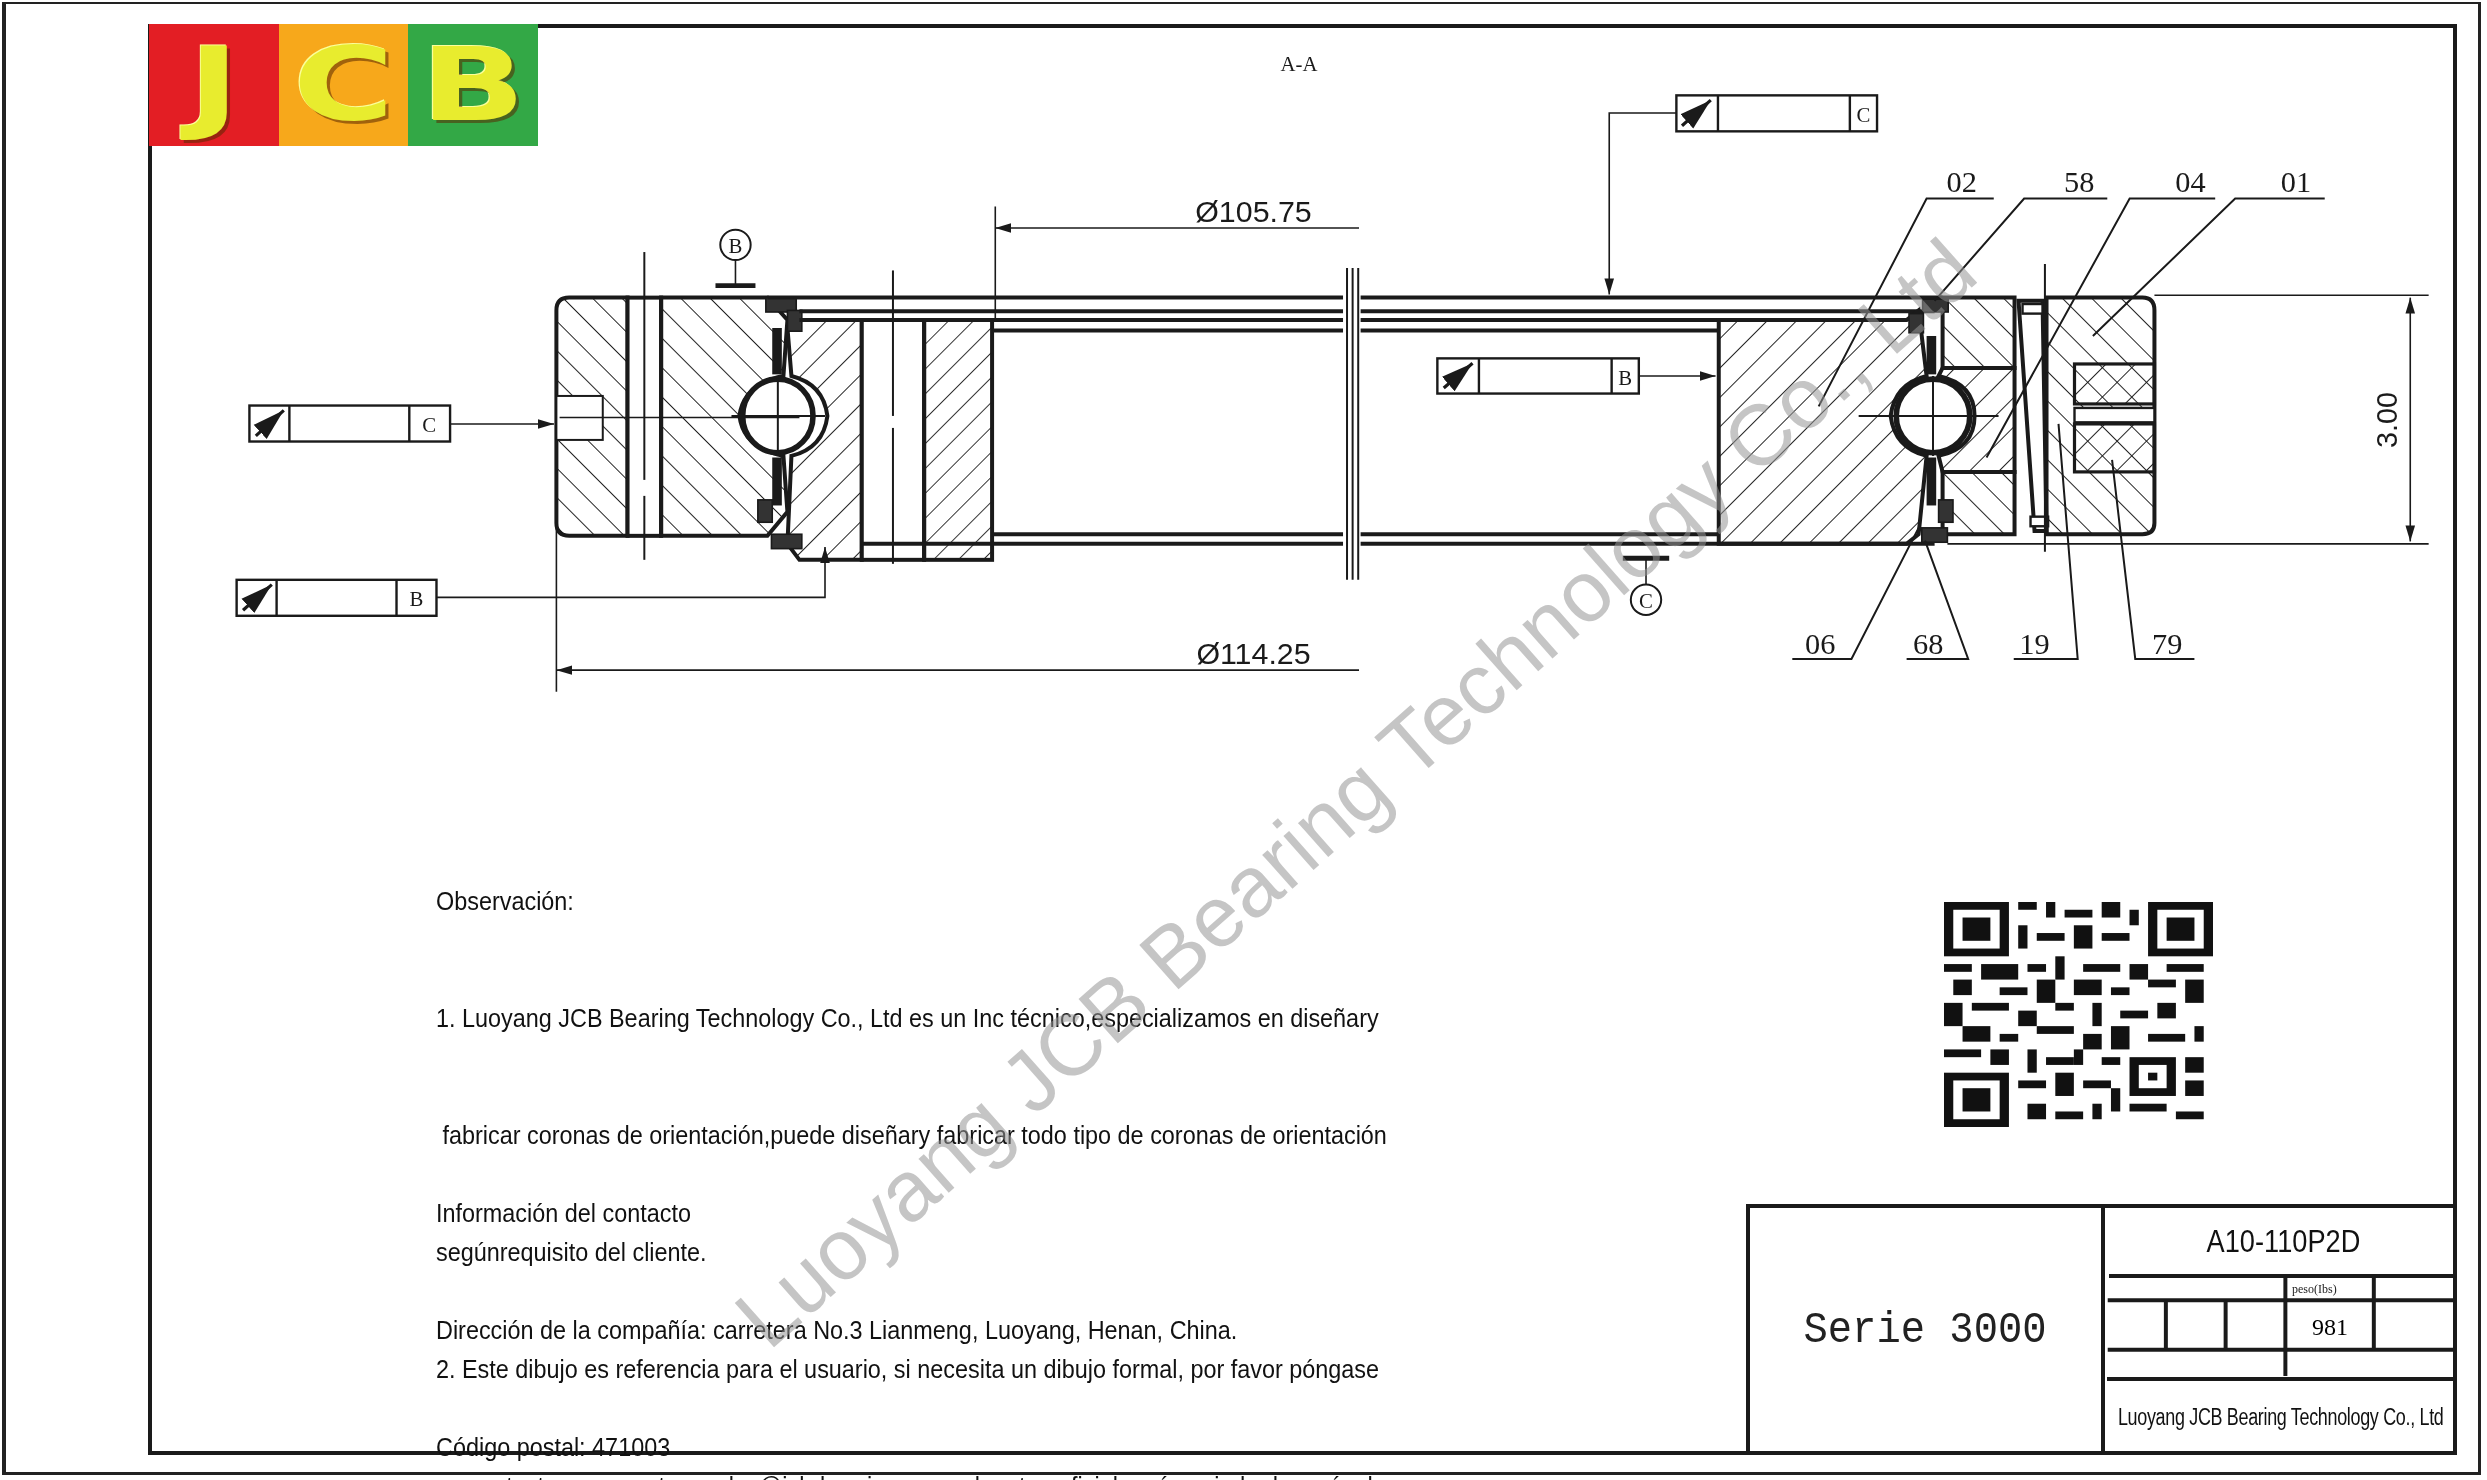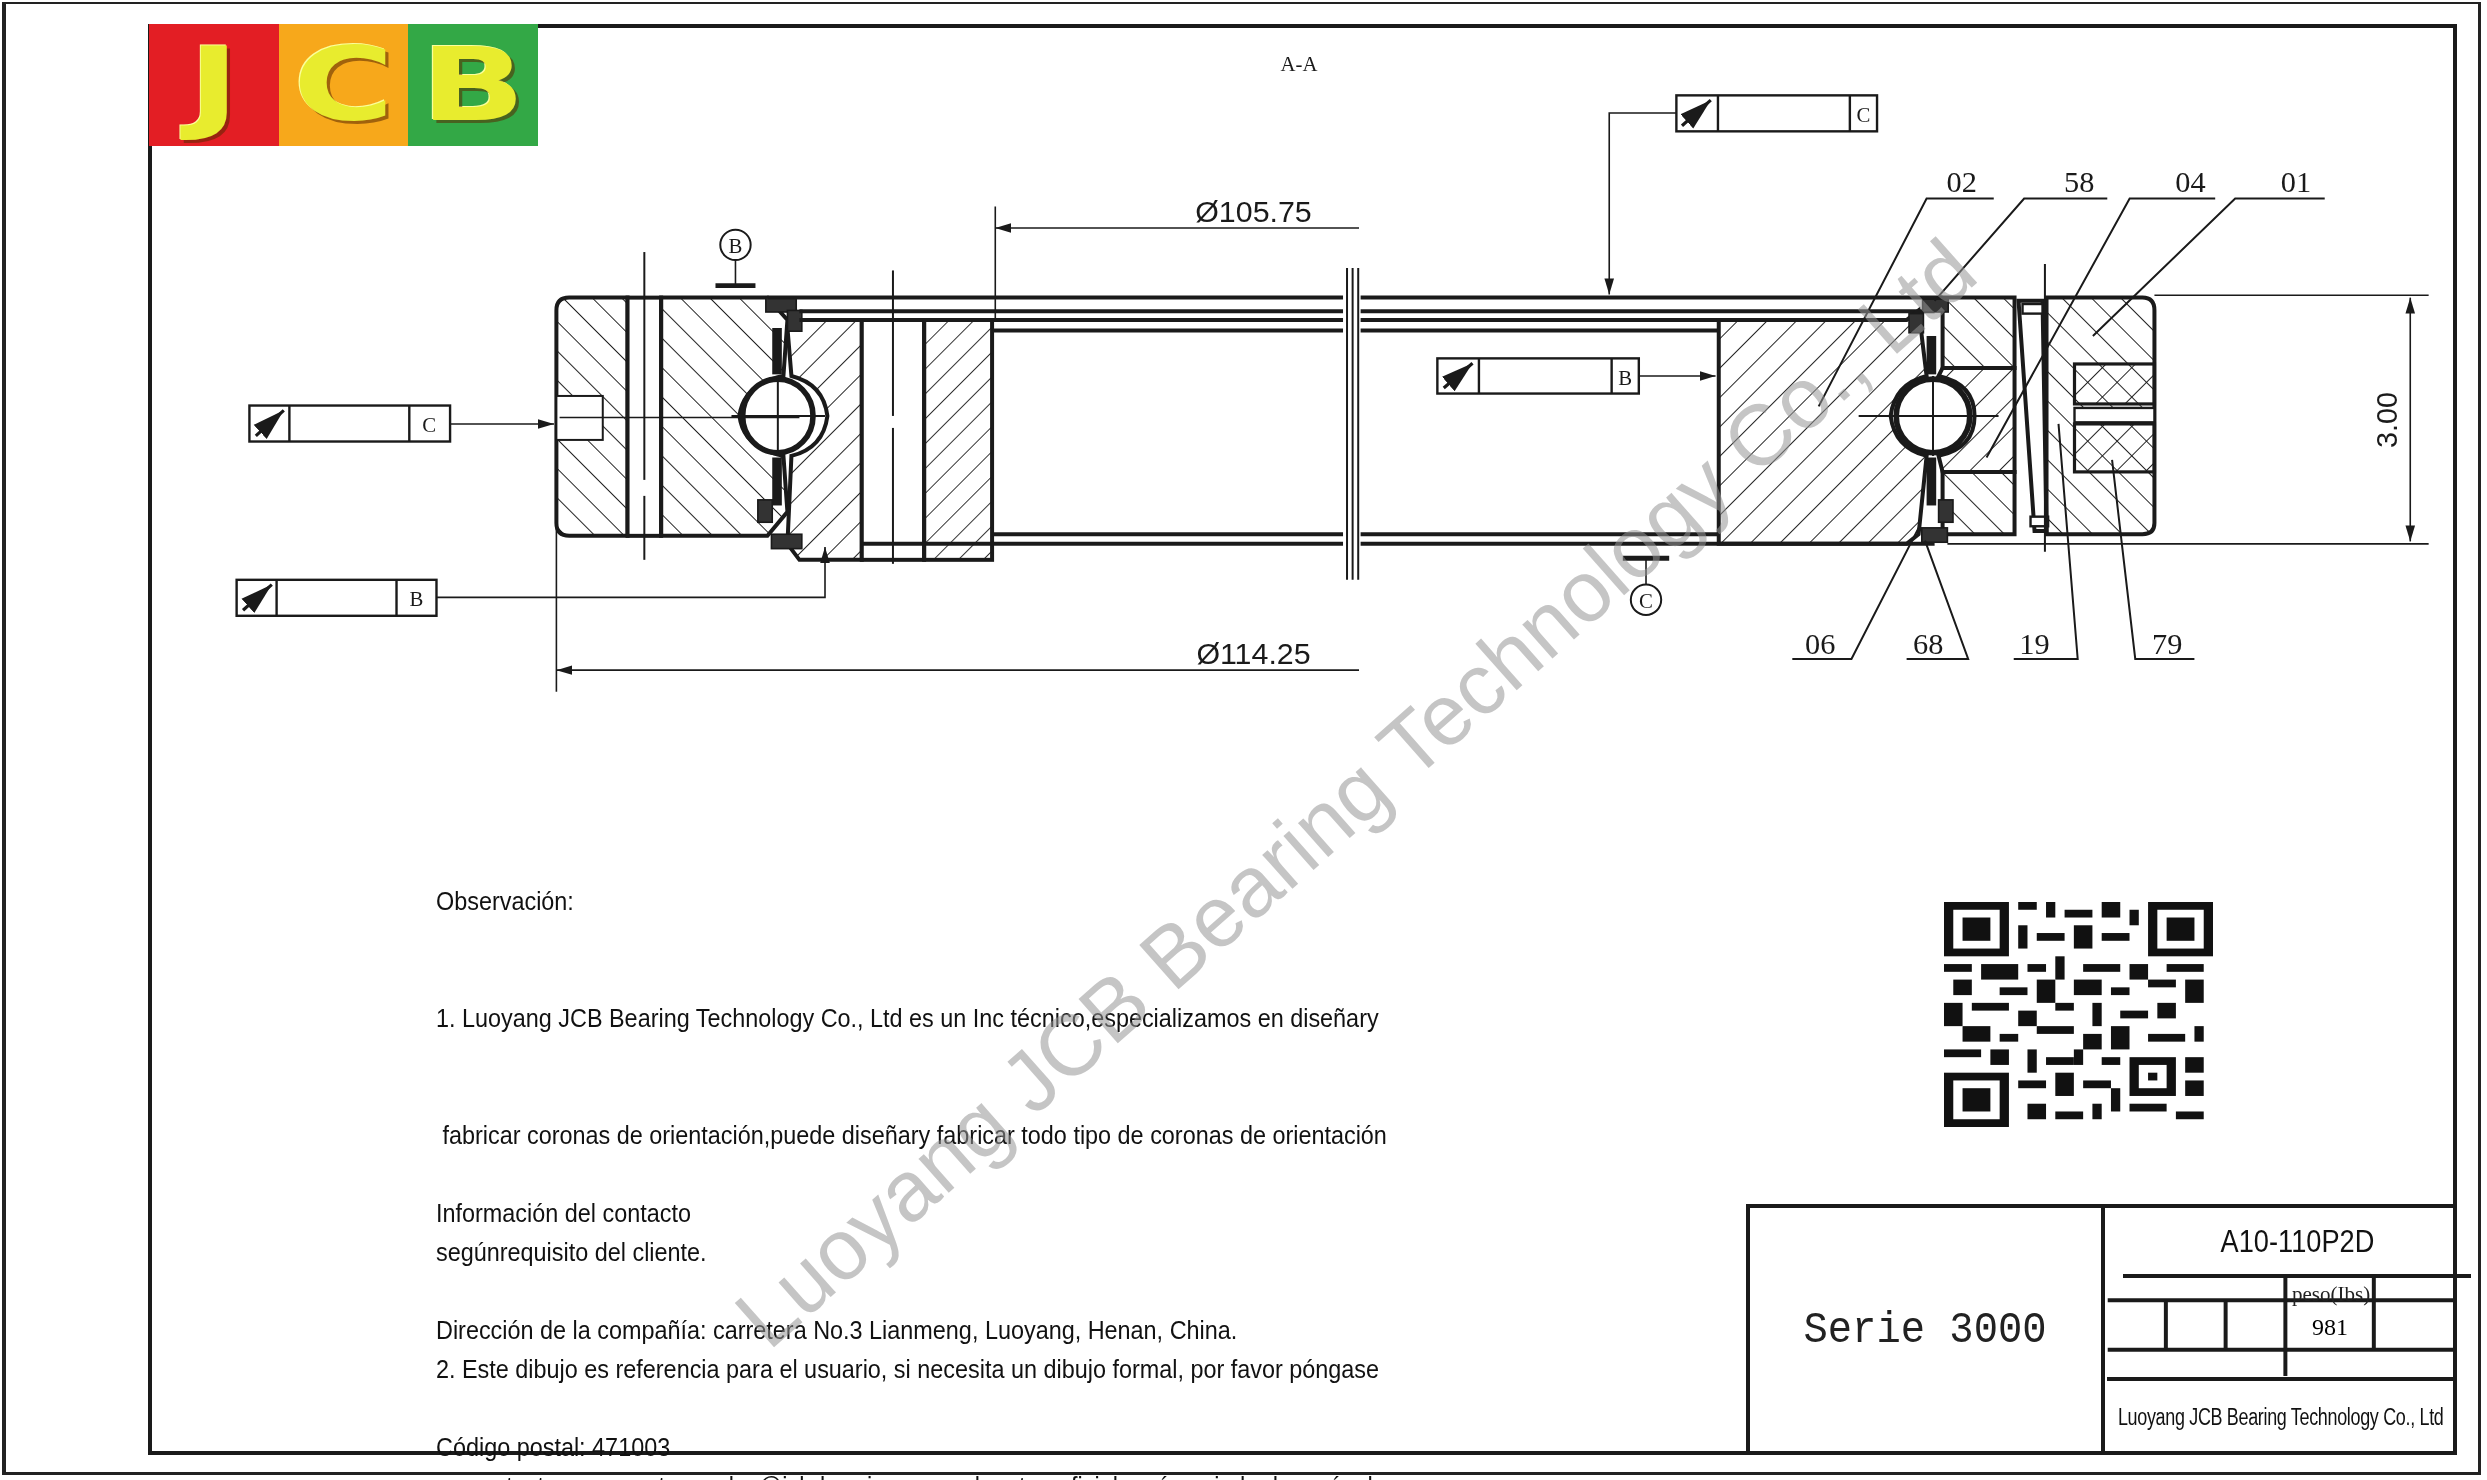--- a/index.html
+++ b/index.html
@@ -16,26 +16,26 @@
   .notes { position: absolute; left: 436px; top: 804px; font-family: "Liberation Sans", sans-serif; font-size: 26px; color: #111; line-height: 39px; transform: scaleX(0.9); transform-origin: left top; white-space: pre; }
   .notes div { height: 39px; }
   .contact { position: absolute; left: 436px; top: 1116px; font-family: "Liberation Sans", sans-serif; font-size: 26px; color: #111; line-height: 39px; transform: scaleX(0.9); transform-origin: left top; white-space: pre; }
   .contact div { height: 39px; }
   .watermark { position: absolute; left: 416px; top: 744px; width: 1879px; text-align: center; font-family: "Liberation Sans", sans-serif; font-size: 86px; color: rgba(150,150,150,0.55); transform: rotate(-41.5deg); transform-origin: center center; white-space: nowrap; pointer-events: none; }
   .qr { position: absolute; left: 1944px; top: 902px; width: 269px; height: 225px; }
   .title-block { position: absolute; left: 1746px; top: 1204px; width: 709px; height: 249px; border: 4px solid #1a1a1a; border-right: none; border-bottom: none; box-sizing: border-box; }
   .tb-left { position: absolute; left: 0; top: 0; width: 355px; height: 245px; border-right: 4px solid #1a1a1a; box-sizing: border-box; display: flex; align-items: center; justify-content: center; }
   .tb-series { font-family: "Liberation Mono", monospace; font-size: 45px; color: #222; transform: scaleX(0.9); }
   .tb-right { position: absolute; left: 357px; top: 0; width: 348px; height: 245px; }
-  .tb-model { position: absolute; left: 16px; top: 0; width: 100%; height: 70px; border-bottom: 4px solid #1a1a1a; box-sizing: border-box; display: flex; align-items: center; justify-content: center; font-family: "Liberation Sans", sans-serif; font-size: 32px; color: #111; transform-origin: center; }
+  .tb-model { position: absolute; left: 2px; top: 0; width: 100%; height: 70px; border-bottom: 4px solid #1a1a1a; box-sizing: border-box; display: flex; align-items: center; justify-content: center; font-family: "Liberation Sans", sans-serif; font-size: 32px; color: #111; transform-origin: center; }
   .tb-model span { display: inline-block; transform: scaleX(0.85); }
   .tb-grid { position: absolute; left: 0; top: 70px; width: 100%; height: 98px; }
   .tb-company { position: absolute; left: 0; top: 169px; width: 100%; height: 77px; border-top: 4px solid #1a1a1a; box-sizing: border-box; display: flex; align-items: center; justify-content: center; font-family: "Liberation Sans", sans-serif; font-size: 23px; color: #111; }
   .tb-company span { display: inline-block; transform: scaleX(0.78); white-space: nowrap; letter-spacing: -0.4px; }
-  .peso-label { position: absolute; font-family: "Liberation Serif", serif; font-size: 21px; color: #222; }
+  .peso-label { position: absolute; font-family: "Liberation Serif", serif; font-size: 12px; color: #222; }
   .peso-value { position: absolute; font-family: "Liberation Serif", serif; font-size: 24px; color: #000000; }
 </style>
 </head>
 <body>
 
 <div class="sheet">
   <div class="outer-frame"></div>
   <div class="inner-frame"></div>
 
   <div class="logo">

